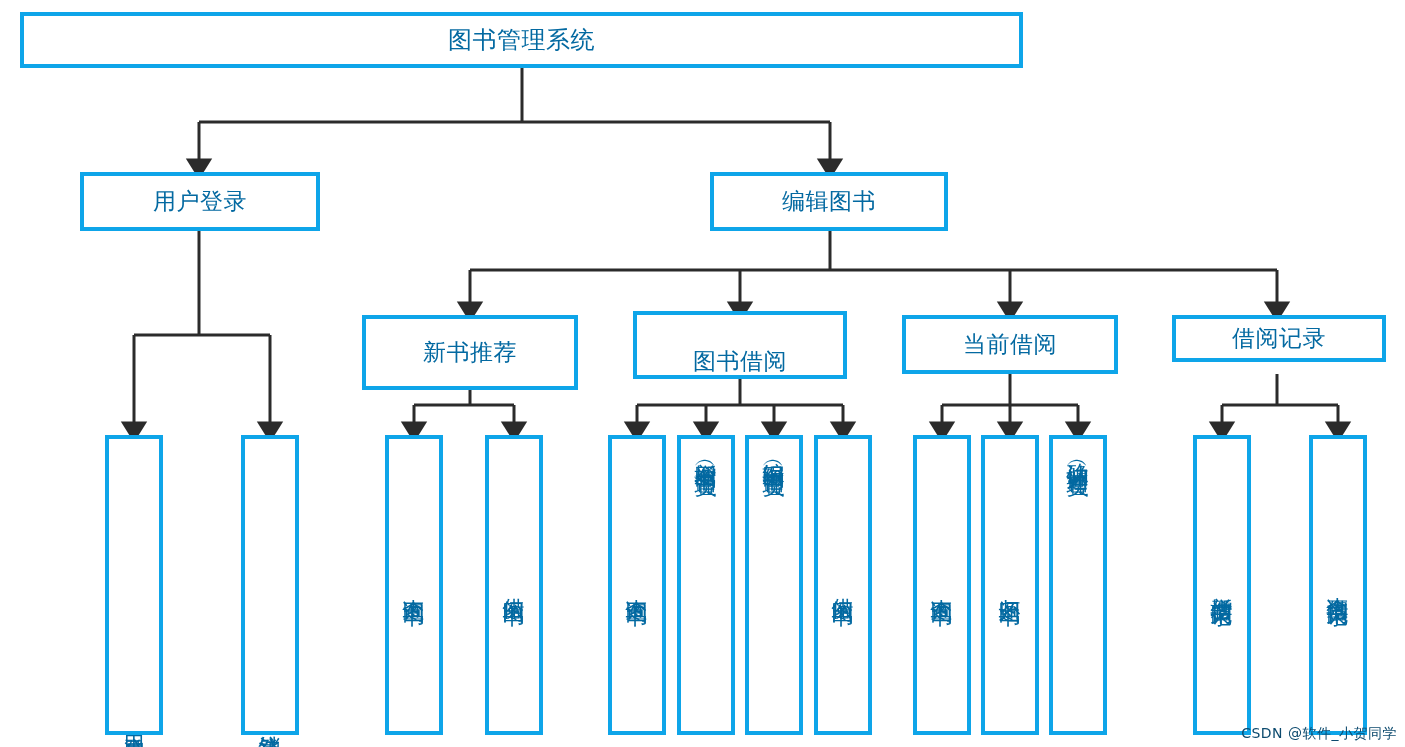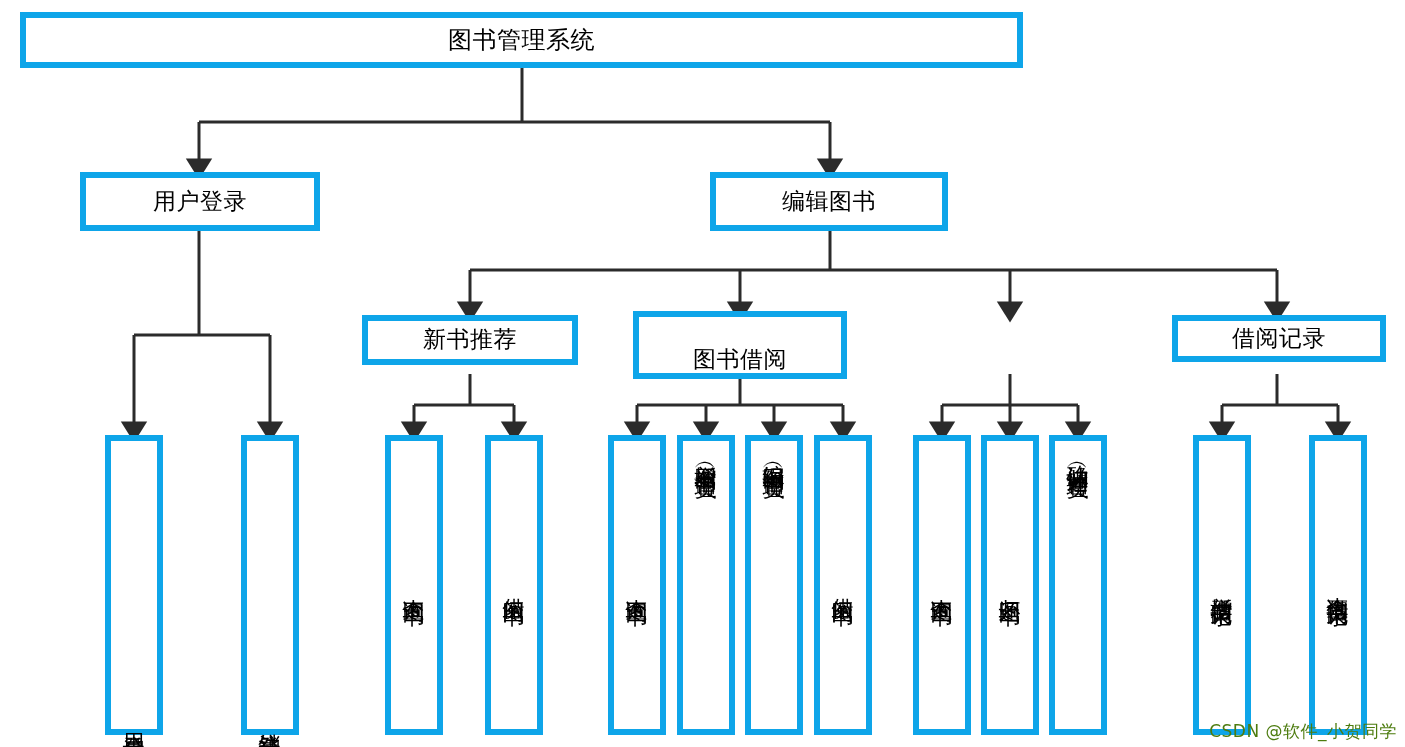--- a/index.html
+++ b/index.html
@@ -23,25 +23,25 @@
     left: 0;
     top: 0;
     width: 1405px;
     height: 747px;
     pointer-events: none;
   }
   .node {
     position: absolute;
     box-sizing: border-box;
     background: #ffffff;
-    border: 6px solid #0ea5e9;
+    border: 4px solid #0ea5e9;
     display: flex;
     align-items: center;
     justify-content: center;
-    color: #000000;
+    color: #0369a1;
   }
   .node-label {
     display: block;
     text-align: center;
     line-height: 1.18;
     letter-spacing: 0.5px;
     white-space: nowrap;
   }
   
   .node.horiz {
@@ -70,22 +70,22 @@
   .node.vert.align-bottom {
     align-items: flex-end;
   }
   .node.vert.align-top {
     align-items: flex-start;
   }
   .watermark {
     position: absolute;
     right: 8px;
     bottom: 4px;
-    font-size: 17px;
-    color: #4d7c0f;
+    font-size: 14px;
+    color: #0c4a6e;
     white-space: nowrap;
     letter-spacing: 0.5px;
   }
 </style>
 </head>
 <body>
 
 <div id="diagram-root">
 
   <svg id="connector-layer" width="1405" height="747" viewBox="0 0 1405 747" xmlns="http://www.w3.org/2000/svg">
@@ -142,26 +142,29 @@
     <span class="node-label">图书管理系统</span>
   </div>
 
   <div class="node horiz" style="left:80px; top:172px; width:240px; height:59px;">
     <span class="node-label">用户登录</span>
   </div>
   <div class="node horiz" style="left:710px; top:172px; width:238px; height:59px;">
     <span class="node-label">编辑图书</span>
   </div>
 
-  <div class="node horiz" style="left:362px; top:315px; width:216px; height:50px;">
+  <div class="node horiz" style="left:362px; top:315px; width:216px; height:75px;">
     <span class="node-label">新书推荐</span>
   </div>
   <div class="node horiz" style="left:633px; top:311px; width:214px; height:68px;align-items:flex-end;">
     <span class="node-label">图书借阅</span>
   </div>
+  <div class="node horiz" style="left:902px; top:315px; width:216px; height:59px;">
+    <span class="node-label">当前借阅</span>
+  </div>
   <div class="node horiz" style="left:1172px; top:315px; width:214px; height:47px;">
     <span class="node-label">借阅记录</span>
   </div>
 
   <div class="node vert align-bottom" style="left:105px; top:435px; width:58px; height:300px;">
     <span class="node-label">用户登录</span>
   </div>
   <div class="node vert align-bottom" style="left:241px; top:435px; width:58px; height:300px;">
     <span class="node-label">注销登录</span>
   </div>

